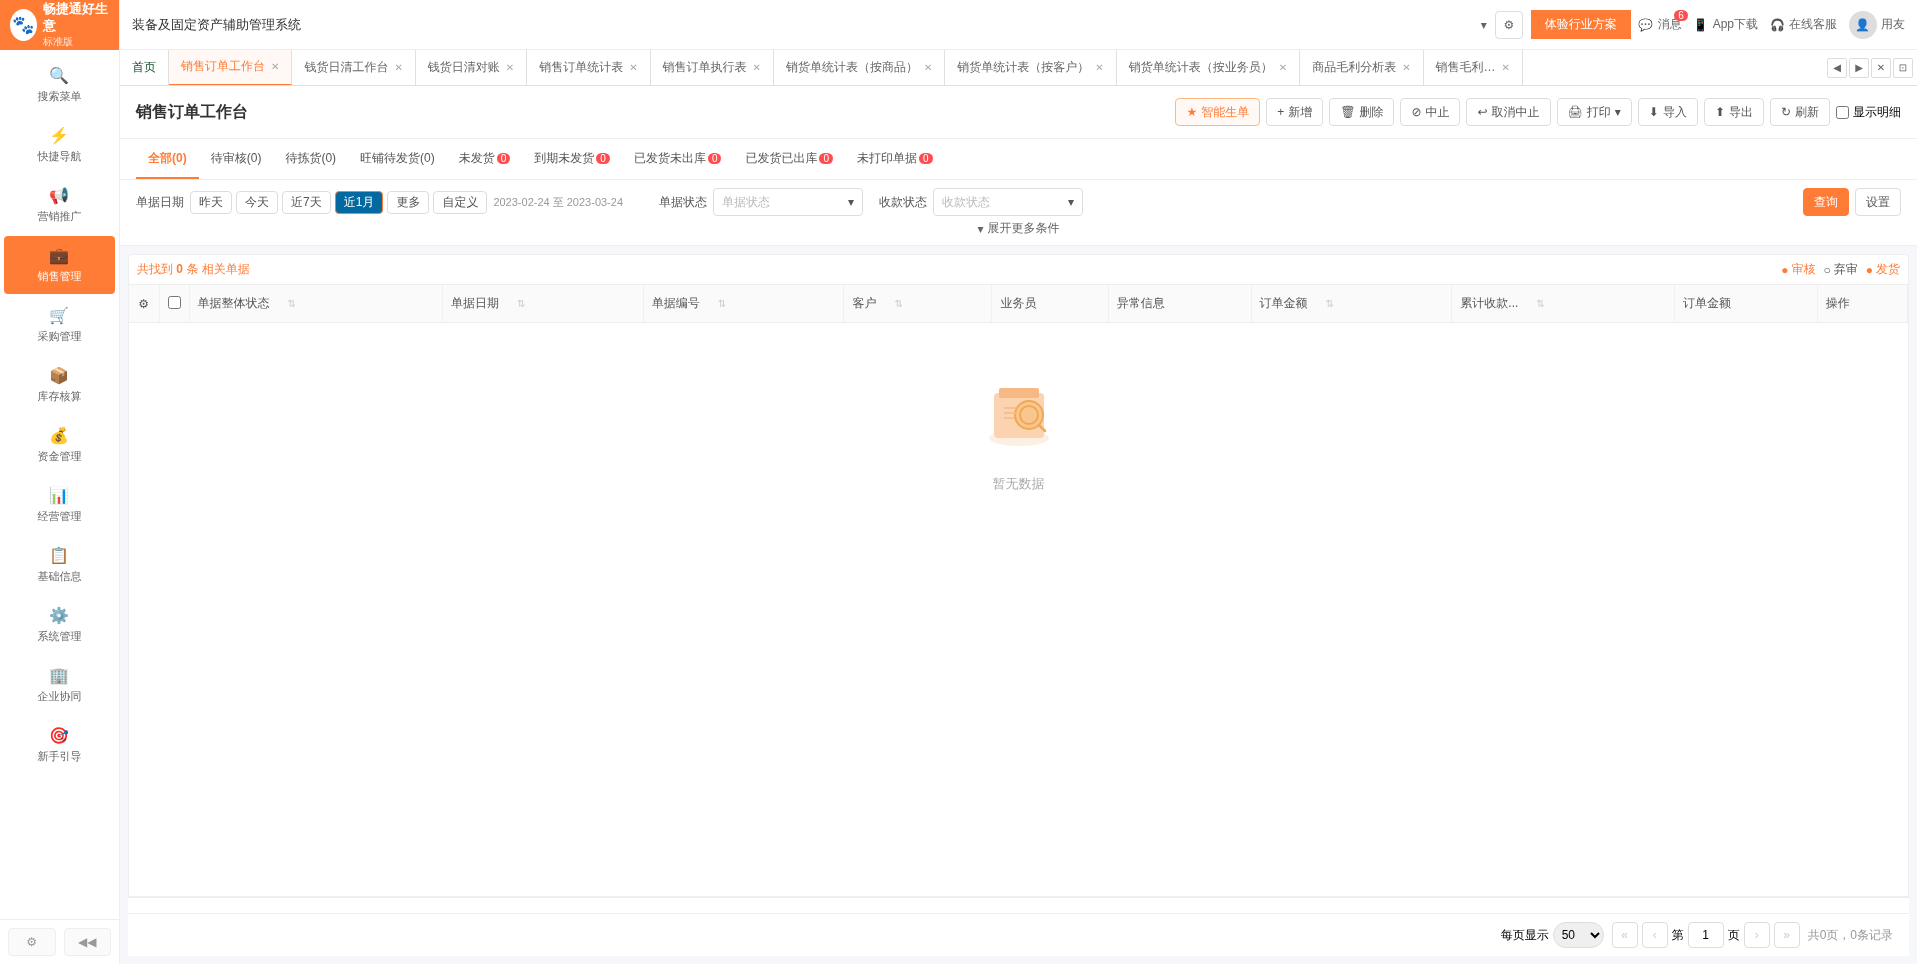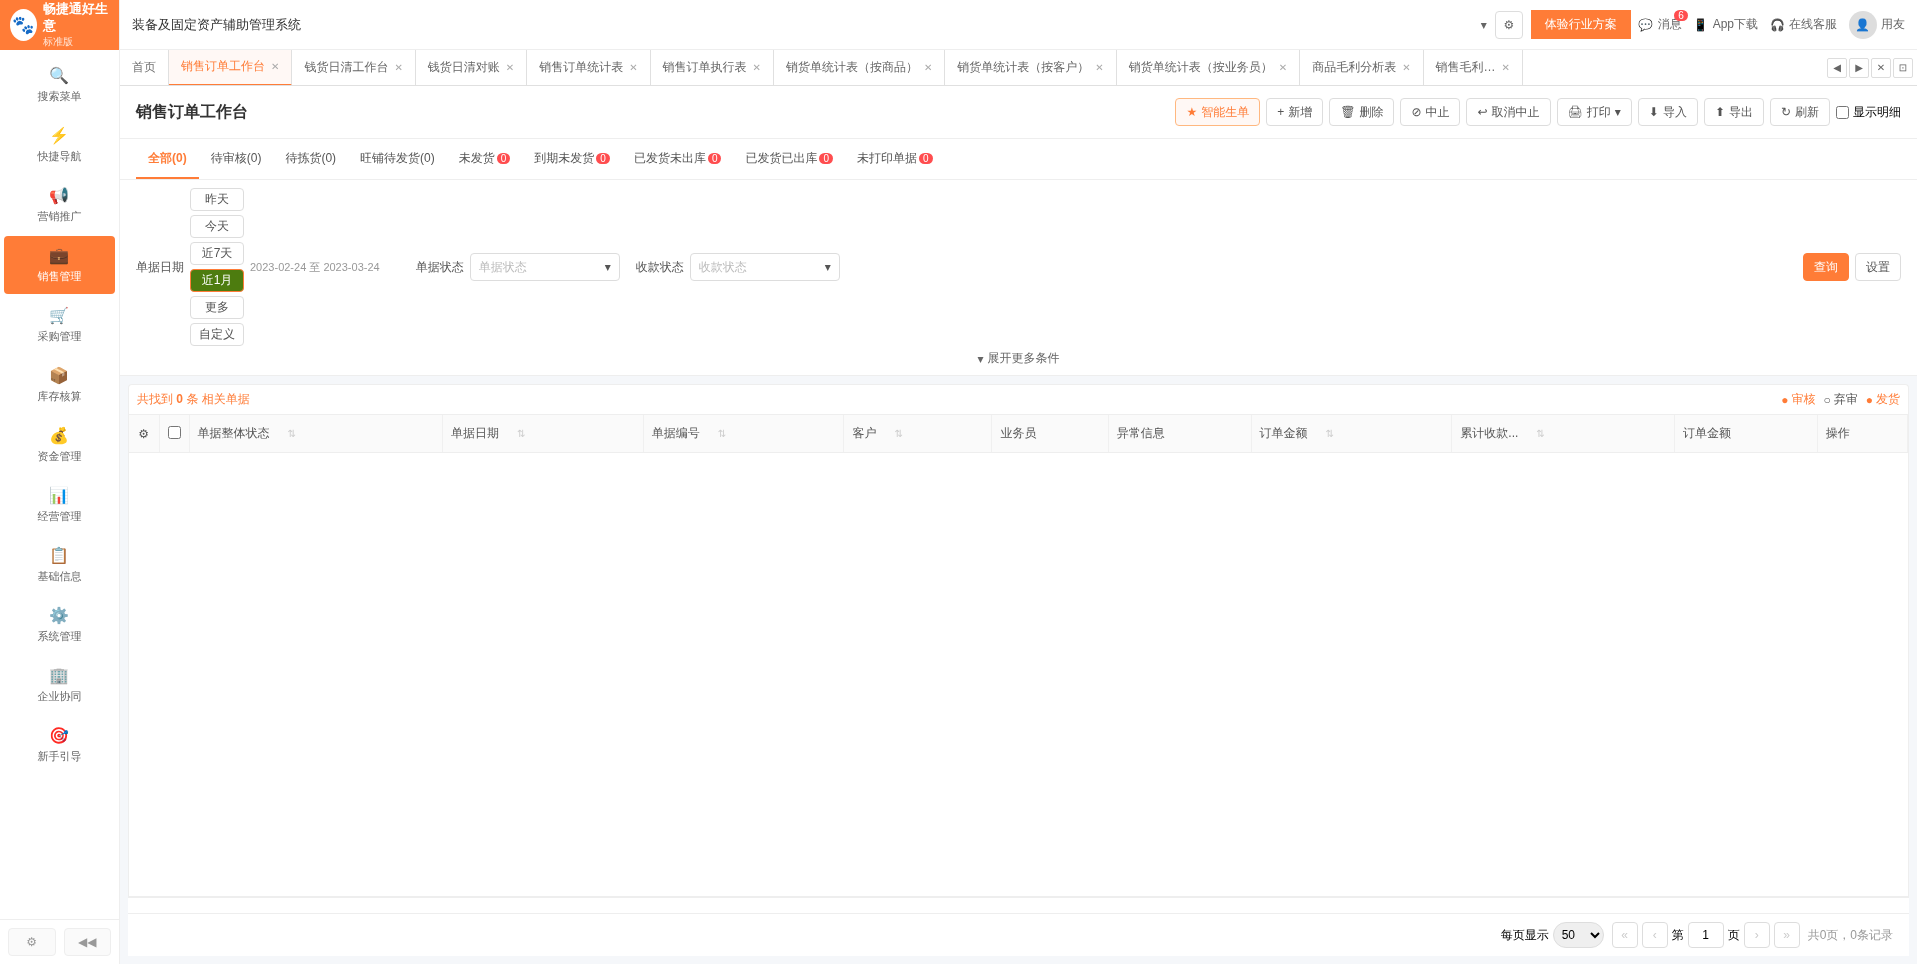--- a/index.html
+++ b/index.html
@@ -29,21 +29,21 @@
     .topbar-gear { width: 28px; height: 28px; border: 1px solid #ddd; border-radius: 4px; display: flex; align-items: center; justify-content: center; cursor: pointer; color: #666; }
     .topbar-industry { background: #ff7c37; color: #fff; border: none; padding: 6px 14px; border-radius: 0; cursor: pointer; font-size: 12px; }
     .topbar-right { display: flex; align-items: center; gap: 12px; margin-left: auto; }
     .topbar-right-item { display: flex; align-items: center; gap: 4px; color: #666; cursor: pointer; position: relative; }
     .badge { background: #ff4d4f; color: #fff; border-radius: 8px; padding: 0 4px; font-size: 10px; position: absolute; top: -6px; right: -6px; }
     .avatar { width: 28px; height: 28px; border-radius: 50%; background: #ddd; display: flex; align-items: center; justify-content: center; color: #666; }
 
     
     .tabs { height: 36px; background: #fff; border-bottom: 1px solid #e0e0e0; display: flex; align-items: center; overflow: hidden; }
     .tab { height: 36px; padding: 0 12px; display: flex; align-items: center; gap: 4px; cursor: pointer; color: #666; border-right: 1px solid #e0e0e0; white-space: nowrap; font-size: 12px; flex-shrink: 0; }
-    .tab:first-child { color: #737373; }
+    .tab:first-child { color: #14532d; }
     .tab.active { background: #fff8f5; color: #ff7c37; border-bottom: 2px solid #ff7c37; }
     .tab-close { color: #aaa; font-size: 10px; margin-left: 2px; }
     .tabs-nav { display: flex; gap: 2px; padding: 0 4px; margin-left: auto; }
     .tabs-nav-btn { width: 20px; height: 20px; border: 1px solid #ddd; border-radius: 2px; display: flex; align-items: center; justify-content: center; cursor: pointer; color: #666; font-size: 10px; }
 
     
     .content { flex: 1; overflow: hidden; display: flex; flex-direction: column; background: #f5f7fa; }
     .page-header { background: #fff; padding: 12px 16px; display: flex; align-items: center; justify-content: space-between; border-bottom: 1px solid #eee; }
     .page-title { font-size: 16px; font-weight: bold; color: #333; }
     .page-actions { display: flex; align-items: center; gap: 6px; }
@@ -55,23 +55,23 @@
     .sub-tabs { background: #fff; padding: 0 16px; display: flex; align-items: center; gap: 0; border-bottom: 1px solid #eee; }
     .sub-tab { height: 40px; padding: 0 12px; display: flex; align-items: center; cursor: pointer; color: #555; border-bottom: 2px solid transparent; white-space: nowrap; font-size: 12px; }
     .sub-tab.active { color: #ff7c37; border-bottom-color: #ff7c37; font-weight: bold; }
     .sub-tab-badge { background: #ff4d4f; color: #fff; border-radius: 8px; padding: 0 4px; font-size: 10px; margin-left: 2px; }
 
     
     .filter-bar { background: #fff; padding: 8px 16px; border-bottom: 1px solid #eee; }
     .filter-row { display: flex; align-items: center; gap: 16px; flex-wrap: wrap; }
     .filter-item { display: flex; align-items: center; gap: 6px; }
     .filter-label { color: #555; white-space: nowrap; }
-    .filter-date-btns { display: flex; gap: 4px; flex-direction: column; }
+    .filter-date-btns { display: flex; gap: 4px; }
     .filter-date-btn { padding: 2px 8px; border: 1px solid #ddd; border-radius: 4px; cursor: pointer; color: #555; background: #fff; }
-    .filter-date-btn.active { background: #4d7c0f; color: #fff; border-color: #ff7c37; }
+    .filter-date-btn.active { background: #0369a1; color: #fff; border-color: #ff7c37; }
     .filter-date-range { color: #999; font-size: 11px; }
     .filter-select { height: 28px; border: 1px solid #ddd; border-radius: 4px; padding: 0 8px; color: #555; background: #fff; min-width: 120px; display: flex; align-items: center; justify-content: space-between; cursor: pointer; }
     .filter-expand { display: flex; align-items: center; gap: 4px; color: #666; cursor: pointer; }
     .filter-row-2 { display: flex; justify-content: center; padding-top: 4px; }
 
     
     .table-area { flex: 1; overflow: hidden; display: flex; flex-direction: column; padding: 8px; }
     .table-toolbar { display: flex; align-items: center; justify-content: space-between; padding: 6px 8px; background: #fff; border-radius: 4px 4px 0 0; border: 1px solid #eee; border-bottom: none; }
     .table-count { color: #555; }
     .table-count span { color: #ff7c37; font-weight: normal; }
@@ -461,20 +461,36 @@
               </th>
               <th>
                 <span>操作</span>
               </th>
             </tr>
           </thead>
           <tbody>
           </tbody>
         </table>
 
+        <div class="empty-state">
+          <div class="empty-icon">
+            <svg width="100" height="100" viewBox="0 0 100 100" fill="none">
+              <ellipse cx="50" cy="75" rx="30" ry="8" fill="#fde0c8" opacity="0.5"></ellipse>
+              <rect x="25" y="30" width="50" height="45" rx="4" fill="#fcd3b0"></rect>
+              <rect x="30" y="25" width="40" height="10" rx="2" fill="#f7b984"></rect>
+              <circle cx="60" cy="52" r="14" fill="#f9c78e" stroke="#f0a855" stroke-width="2"></circle>
+              <circle cx="60" cy="52" r="9" fill="none" stroke="#f0a855" stroke-width="2"></circle>
+              <line x1="70" y1="62" x2="76" y2="68" stroke="#f0a855" stroke-width="2.5" stroke-linecap="round"></line>
+              <line x1="35" y1="45" x2="48" y2="45" stroke="#f7b984" stroke-width="1.5"></line>
+              <line x1="35" y1="50" x2="48" y2="50" stroke="#f7b984" stroke-width="1.5"></line>
+              <line x1="35" y1="55" x2="45" y2="55" stroke="#f7b984" stroke-width="1.5"></line>
+            </svg>
+          </div>
+          <span class="empty-text">暂无数据</span>
+        </div>
       </div>
 
       <div class="hscroll-area">
         <div class="hscroll-inner"></div>
       </div>
 
       <div class="pagination">
         <div class="pagination-size">
           <span>每页显示</span>
           <select class="pagination-size-select">

